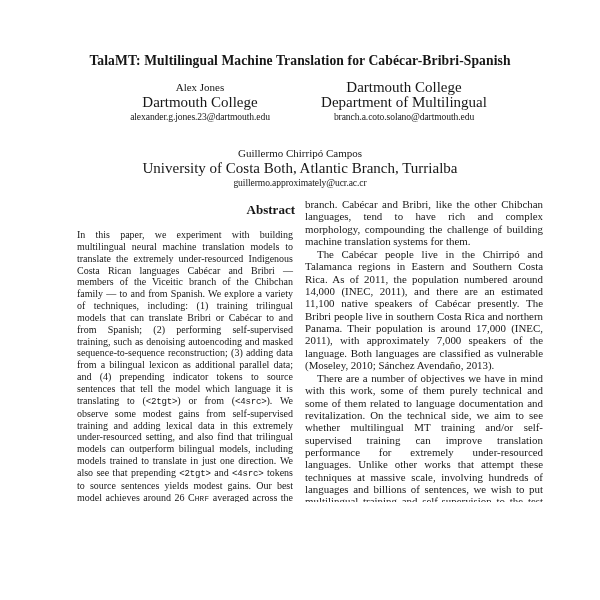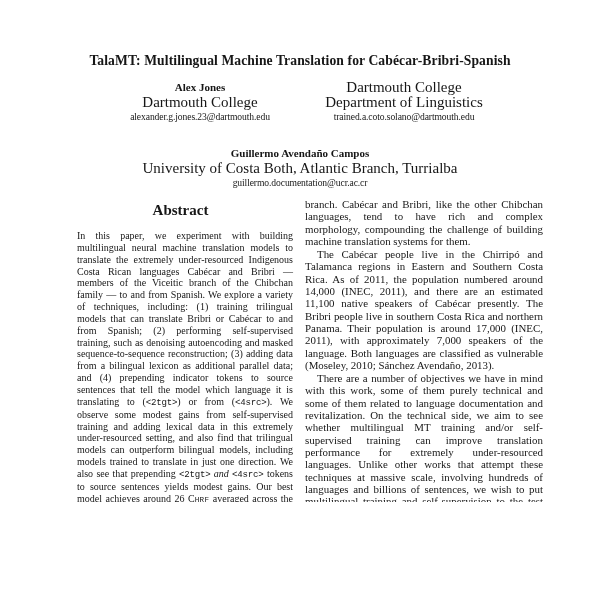--- a/index.html
+++ b/index.html
@@ -29,21 +29,21 @@
     letter-spacing: 0.1px;
   }
   .author {
     position: absolute;
     text-align: center;
     line-height: 14.8px;
   }
   .author-1 { top: 80px; left: 58px;  width: 284px; }
   .author-2 { top: 80px; left: 282px; width: 244px; }
   .author-3 { top: 146px; left: 100px; width: 400px; }
-  .author .aname  { font-weight: bold; font-size: 11px; }
+  .author .aname  { font-weight: normal; font-size: 11px; }
   .author .aaffil { font-size: 15px; }
   .author .aemail {
     font-family: Liberation Serif, serif;
     font-size: 9.6px;
     letter-spacing: -0.1px;
     white-space: nowrap;
   }
   .col {
     position: absolute;
     top: 196px;
@@ -52,35 +52,35 @@
   .col-left  { left: 66px;  width: 229px; }
   .col-right {
     left: 305px;
     width: 238px;
     font-size: 10.9px;
     line-height: 12.3px;
     padding-top: 2px;
   }
   .abs-head {
     margin-top: 6px;
-    text-align: center;
+    text-align: right;
     font-weight: bold;
-    font-size: 15px;
+    font-size: 13px;
   }
   .abs-body {
     margin: 11px 2px 0 11px;
     font-size: 10px;
     line-height: 11.85px;
   }
   .seg-mono {
     font-family: "Liberation Mono", "DejaVu Sans Mono", monospace;
     font-size: 91%;
     letter-spacing: -0.2px;
   }
-  .seg-italic { font-style: italic; }
+  .seg-italic { }
   .seg-sc { font-size: 76%; letter-spacing: 0.3px; font-family: Liberation Mono, monospace; }
   .sec-head {
     margin-top: 13px;
     font-weight: bold;
     font-size: 11.6px;
   }
   .sec-head .sec-title { margin-left: 11px; }
   .col-right p.para {
     margin: 0 0 1px 0;
   }
@@ -94,28 +94,28 @@
   <h1 class="title">TalaMT: Multilingual Machine Translation for Cabécar-Bribri-Spanish</h1>
 
   <div class="author author-1">
     <div class="aname">Alex Jones</div>
     <div class="aaffil">Dartmouth College</div>
     <div class="aemail">alexander.g.jones.23@dartmouth.edu</div>
   </div>
 
   <div class="author author-2">
     <div class="aaffil">Dartmouth College</div>
-    <div class="aaffil">Department of Linguistics</div>
-    <div class="aemail">trained.a.coto.solano@dartmouth.edu</div>
+    <div class="aaffil">Department of Multilingual</div>
+    <div class="aemail">branch.a.coto.solano@dartmouth.edu</div>
   </div>
 
   <div class="author author-3">
-    <div class="aname">Guillermo Avendaño Campos</div>
+    <div class="aname">Guillermo Chirripó Campos</div>
     <div class="aaffil">University of Costa Both, Atlantic Branch, Turrialba</div>
-    <div class="aemail">guillermo.documentation@ucr.ac.cr</div>
+    <div class="aemail">guillermo.approximately@ucr.ac.cr</div>
   </div>
 
   <div class="col col-left">
     <div class="abs-head">Abstract</div>
     <div class="abs-body"><span>In this paper, we experiment with building multilingual neural machine translation models to translate the extremely under-resourced Indigenous Costa Rican languages Cabécar and Bribri — members of the Viceitic branch of the Chibchan family — to and from Spanish. We explore a variety of techniques, including: (1) training trilingual models that can translate Bribri or Cabécar to and from Spanish; (2) performing self-supervised training, such as denoising autoencoding and masked sequence-to-sequence reconstruction; (3) adding data from a bilingual lexicon as additional parallel data; and (4) prepending indicator tokens to source sentences that tell the model which language it is translating to (</span><span class="seg-mono">&lt;2tgt&gt;</span><span>) or from (</span><span class="seg-mono">&lt;4src&gt;</span><span>). We observe some modest gains from self-supervised training and adding lexical data in this extremely under-resourced setting, and also find that trilingual models can outperform bilingual models, including models trained to translate in just one direction. We also see that prepending </span><span class="seg-mono">&lt;2tgt&gt;</span><span> </span><span class="seg-italic">and</span><span> </span><span class="seg-mono">&lt;4src&gt;</span><span> tokens to source sentences yields modest gains. Our best model achieves around 26 C</span><span class="seg-sc">HRF</span><span> averaged across the four directions (Spanish ↔ Cabécar, Bribri ↔ Spanish), despite being trained on only 8K parallel sentences for Bribri-Spanish and 4K for Cabécar-Spanish.</span></div>
   </div>
 
   <div class="col col-right">
       <p class="para">branch. Cabécar and Bribri, like the other Chibchan languages, tend to have rich and complex morphology, compounding the challenge of building machine translation systems for them.</p>
       <p class="para indent">The Cabécar people live in the Chirripó and Talamanca regions in Eastern and Southern Costa Rica. As of 2011, the population numbered around 14,000 (INEC, 2011), and there are an estimated 11,100 native speakers of Cabécar presently. The Bribri people live in southern Costa Rica and northern Panama. Their population is around 17,000 (INEC, 2011), with approximately 7,000 speakers of the language. Both languages are classified as vulnerable (Moseley, 2010; Sánchez Avendaño, 2013).</p>

